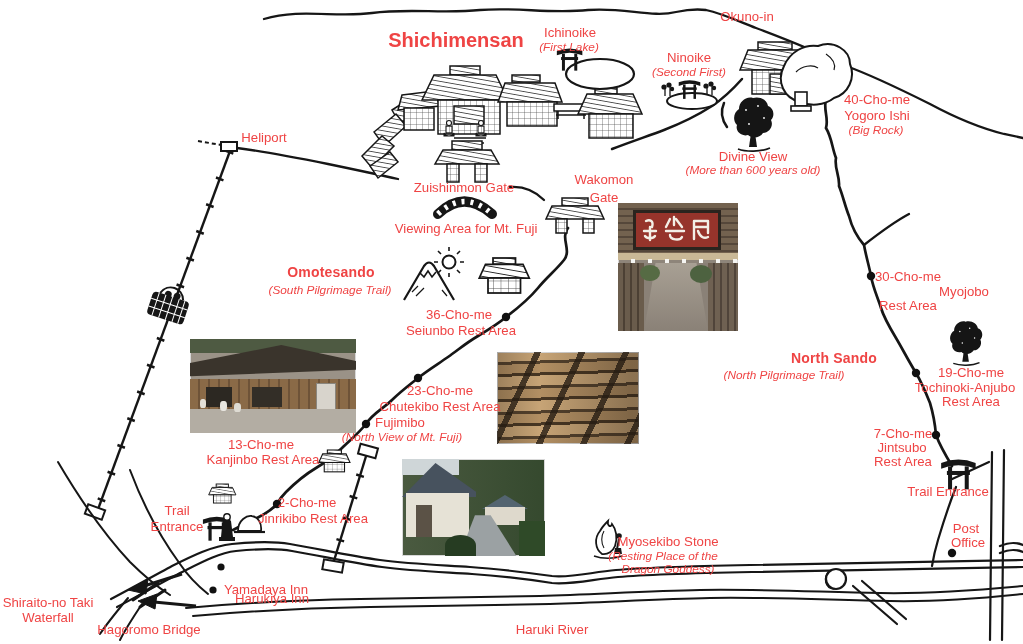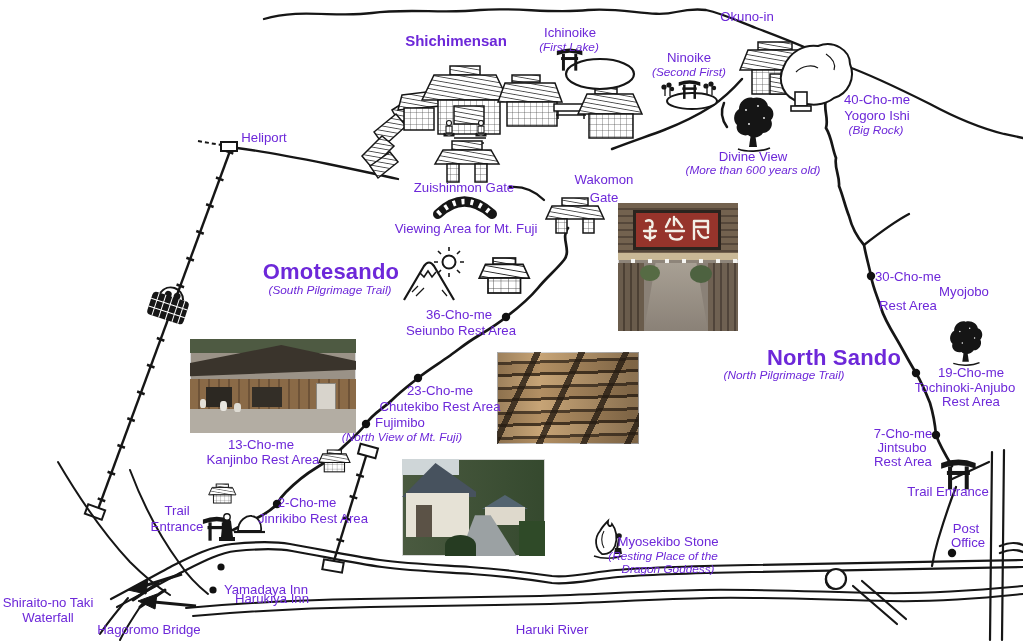--- a/index.html
+++ b/index.html
@@ -1,23 +1,23 @@
 <!DOCTYPE html>
 <html><head>
 <meta charset="utf-8">
 <style>
   html,body{margin:0;padding:0;background:#e8e8e8;}
   #map{position:relative;width:1023px;height:644px;background:#ffffff;overflow:hidden;
        font-family:"Liberation Sans",sans-serif;color:#111;}
   #ink{position:absolute;left:0;top:0;z-index:1;}
   .lbl{position:absolute;z-index:3;transform:translate(-50%,-50%);white-space:nowrap;
-       font-size:13.2px;line-height:1;text-align:center;color:#6d28d9;}
+       font-size:13.2px;line-height:1;text-align:center;color:#ef4444;}
   .sub{font-style:italic;font-size:11.8px;}
-  .big{font-weight:bold;font-size:22px;letter-spacing:.2px;}
-  .title{font-weight:bold;font-size:15px;}
+  .big{font-weight:bold;font-size:14px;letter-spacing:.2px;}
+  .title{font-weight:bold;font-size:20px;}
   .photo{position:absolute;z-index:2;overflow:hidden;box-shadow:0 0 0 1px #d8d8d8 inset;}
   .ph{position:absolute;}
   
   #photo1{left:618px;top:203px;width:120px;height:128px;background:#8e857a;}
   .p1-beams{left:0;top:0;width:100%;height:50px;
     background:repeating-linear-gradient(180deg,#73624f 0 5px,#55473a 5px 7px);}
   .p1-plaque{left:15px;top:7px;width:88px;height:40px;background:#96342b;
     border:3px solid #2b241e;box-sizing:border-box;}
   .p1-rope{left:0;top:50px;width:100%;height:7px;background:#c9b896;}
   .p1-shide{left:0;top:56px;width:100%;height:11px;

